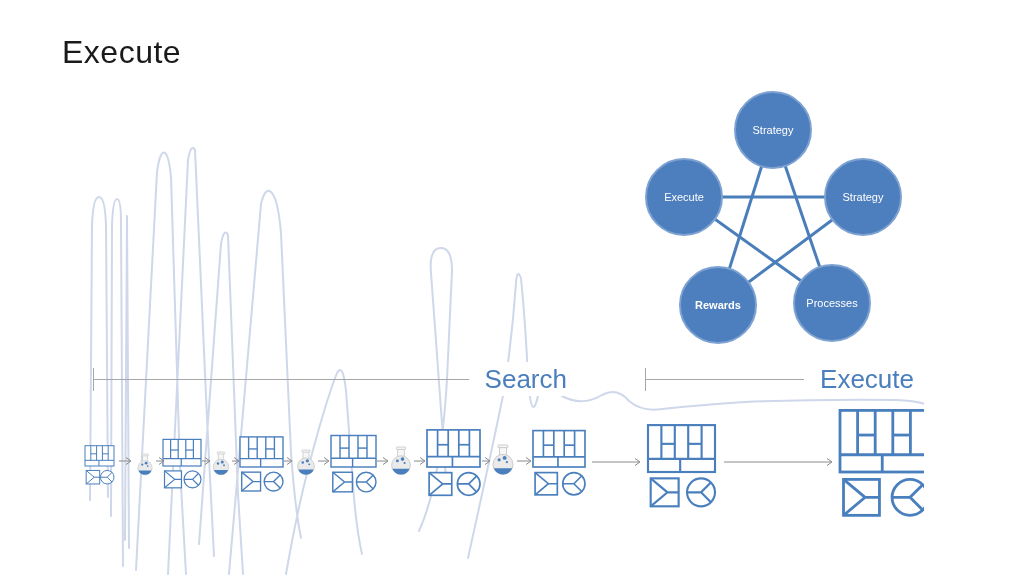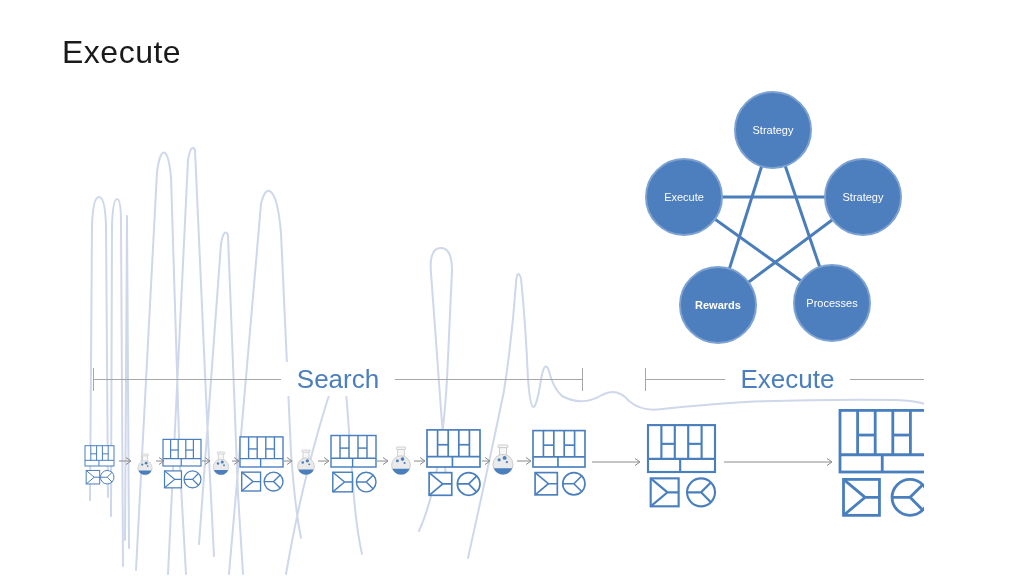--- a/index.html
+++ b/index.html
@@ -24,21 +24,21 @@
   .n-structure{left:824px;top:158px;}
   .n-rewards{left:679px;top:266px;font-weight:bold;}
   .n-processes{left:793px;top:264px;}
   
   .phase{position:absolute;top:368px;height:23px;z-index:2;}
   .phase-search{left:93px;width:490px;}
   .phase-execute{left:645px;width:285px;}
   .pline{position:absolute;left:0;right:0;top:11px;height:1px;background:var(--line,#a6a6a6);}
   .tick{position:absolute;top:0;bottom:0;width:1px;background:var(--line,#a6a6a6);}
   .tick-l{left:0;} .tick-r{right:0;}
-  .plabel-wrap{position:absolute;left:0;right:0;top:-6px;text-align:center;}
+  .plabel-wrap{position:absolute;left:0;right:0;top:-6px;text-align:right;}
   .plabel{
     display:inline-block;background:#fff;padding:0 16px;font-size:26px;line-height:34px;
     color:var(--phase-label,#4a7ebc);
   }
   #sketch{z-index:0;} #star-lines{z-index:1;} #seq{z-index:2;}
 </style>
 </head>
 <body>
 
 <div class="slide" style="--node-fill: #4d7ebd; --node-border: #7da2d2; --star-link: #4a7ebb; --sketch: #cfd7ea; --line: #a6a6a6; --phase-label: #4a7ebc; --title: #1a1a1a;">

